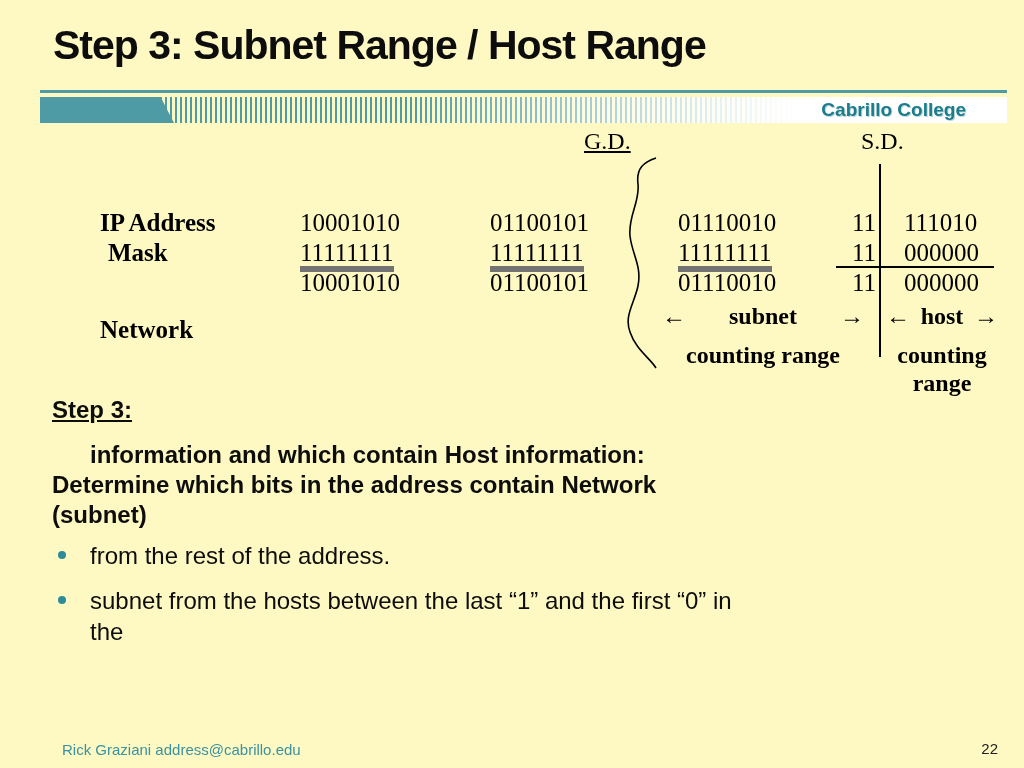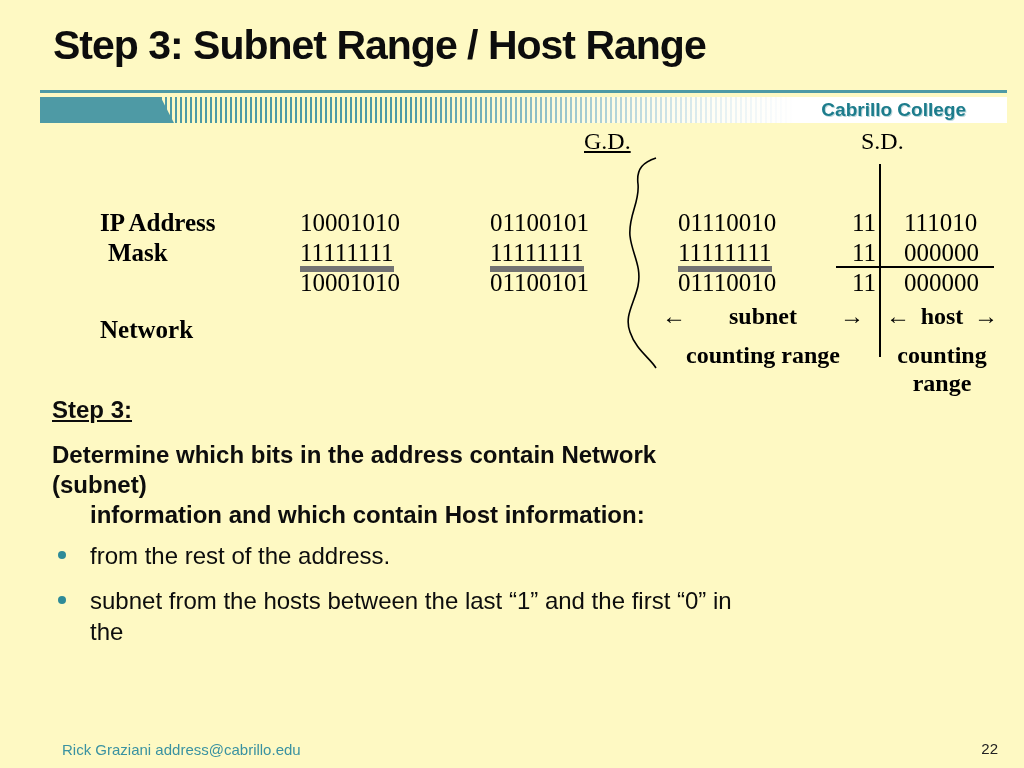--- a/index.html
+++ b/index.html
@@ -116,22 +116,22 @@
       <span>←</span>
       <span>host</span>
       <span>→</span>
     </div>
     <div class="caption" style="left:886px;top:331px;width:112px;">counting</div>
     <div class="caption" style="left:886px;top:359px;width:112px;">range</div>
   </div>
 
   <div class="bodytext">
     <p class="step-heading">Step 3:</p>
+    <div class="para-line indent">information and which contain Host information:</div>
     <div class="para-line">Determine which bits in the address contain Network (subnet)</div>
-    <div class="para-line indent">information and which contain Host information:</div>
 
     <div class="bullets">
       <div class="bullet">
         <div class="dotcol">
             <div class="dot"></div>
           </div>
         <div class="btext">
           <div><span>from the rest of the address.</span></div>
         </div>
       </div>

